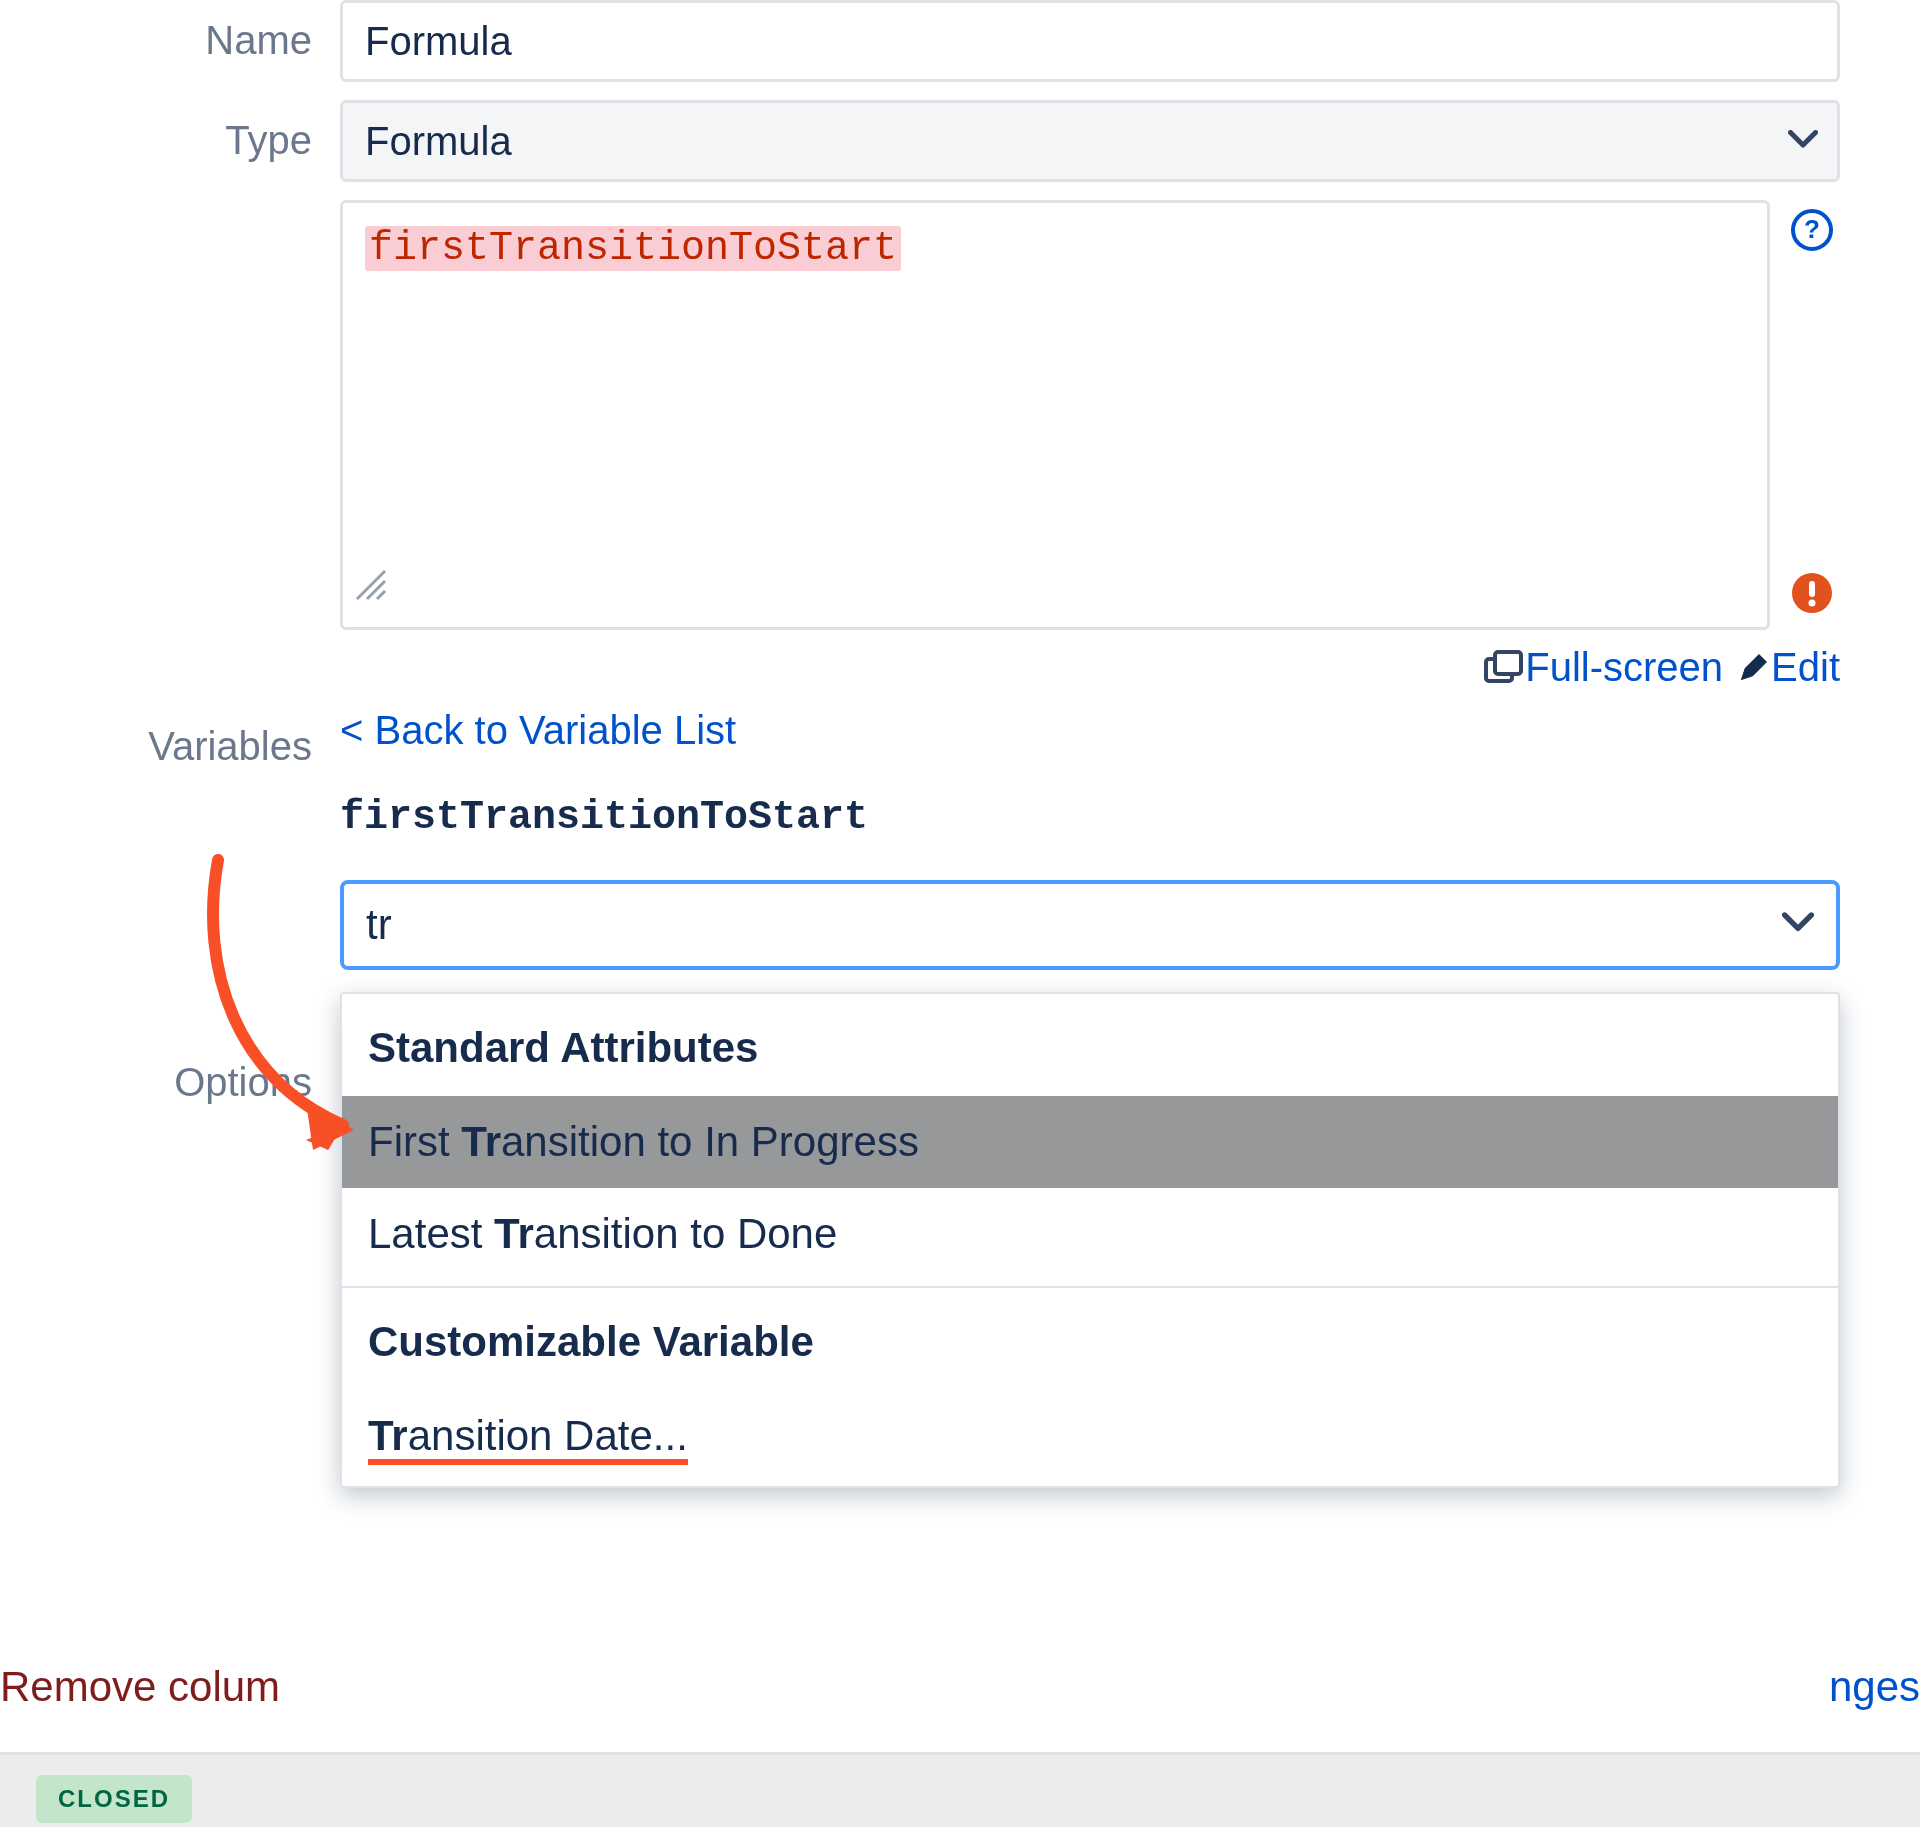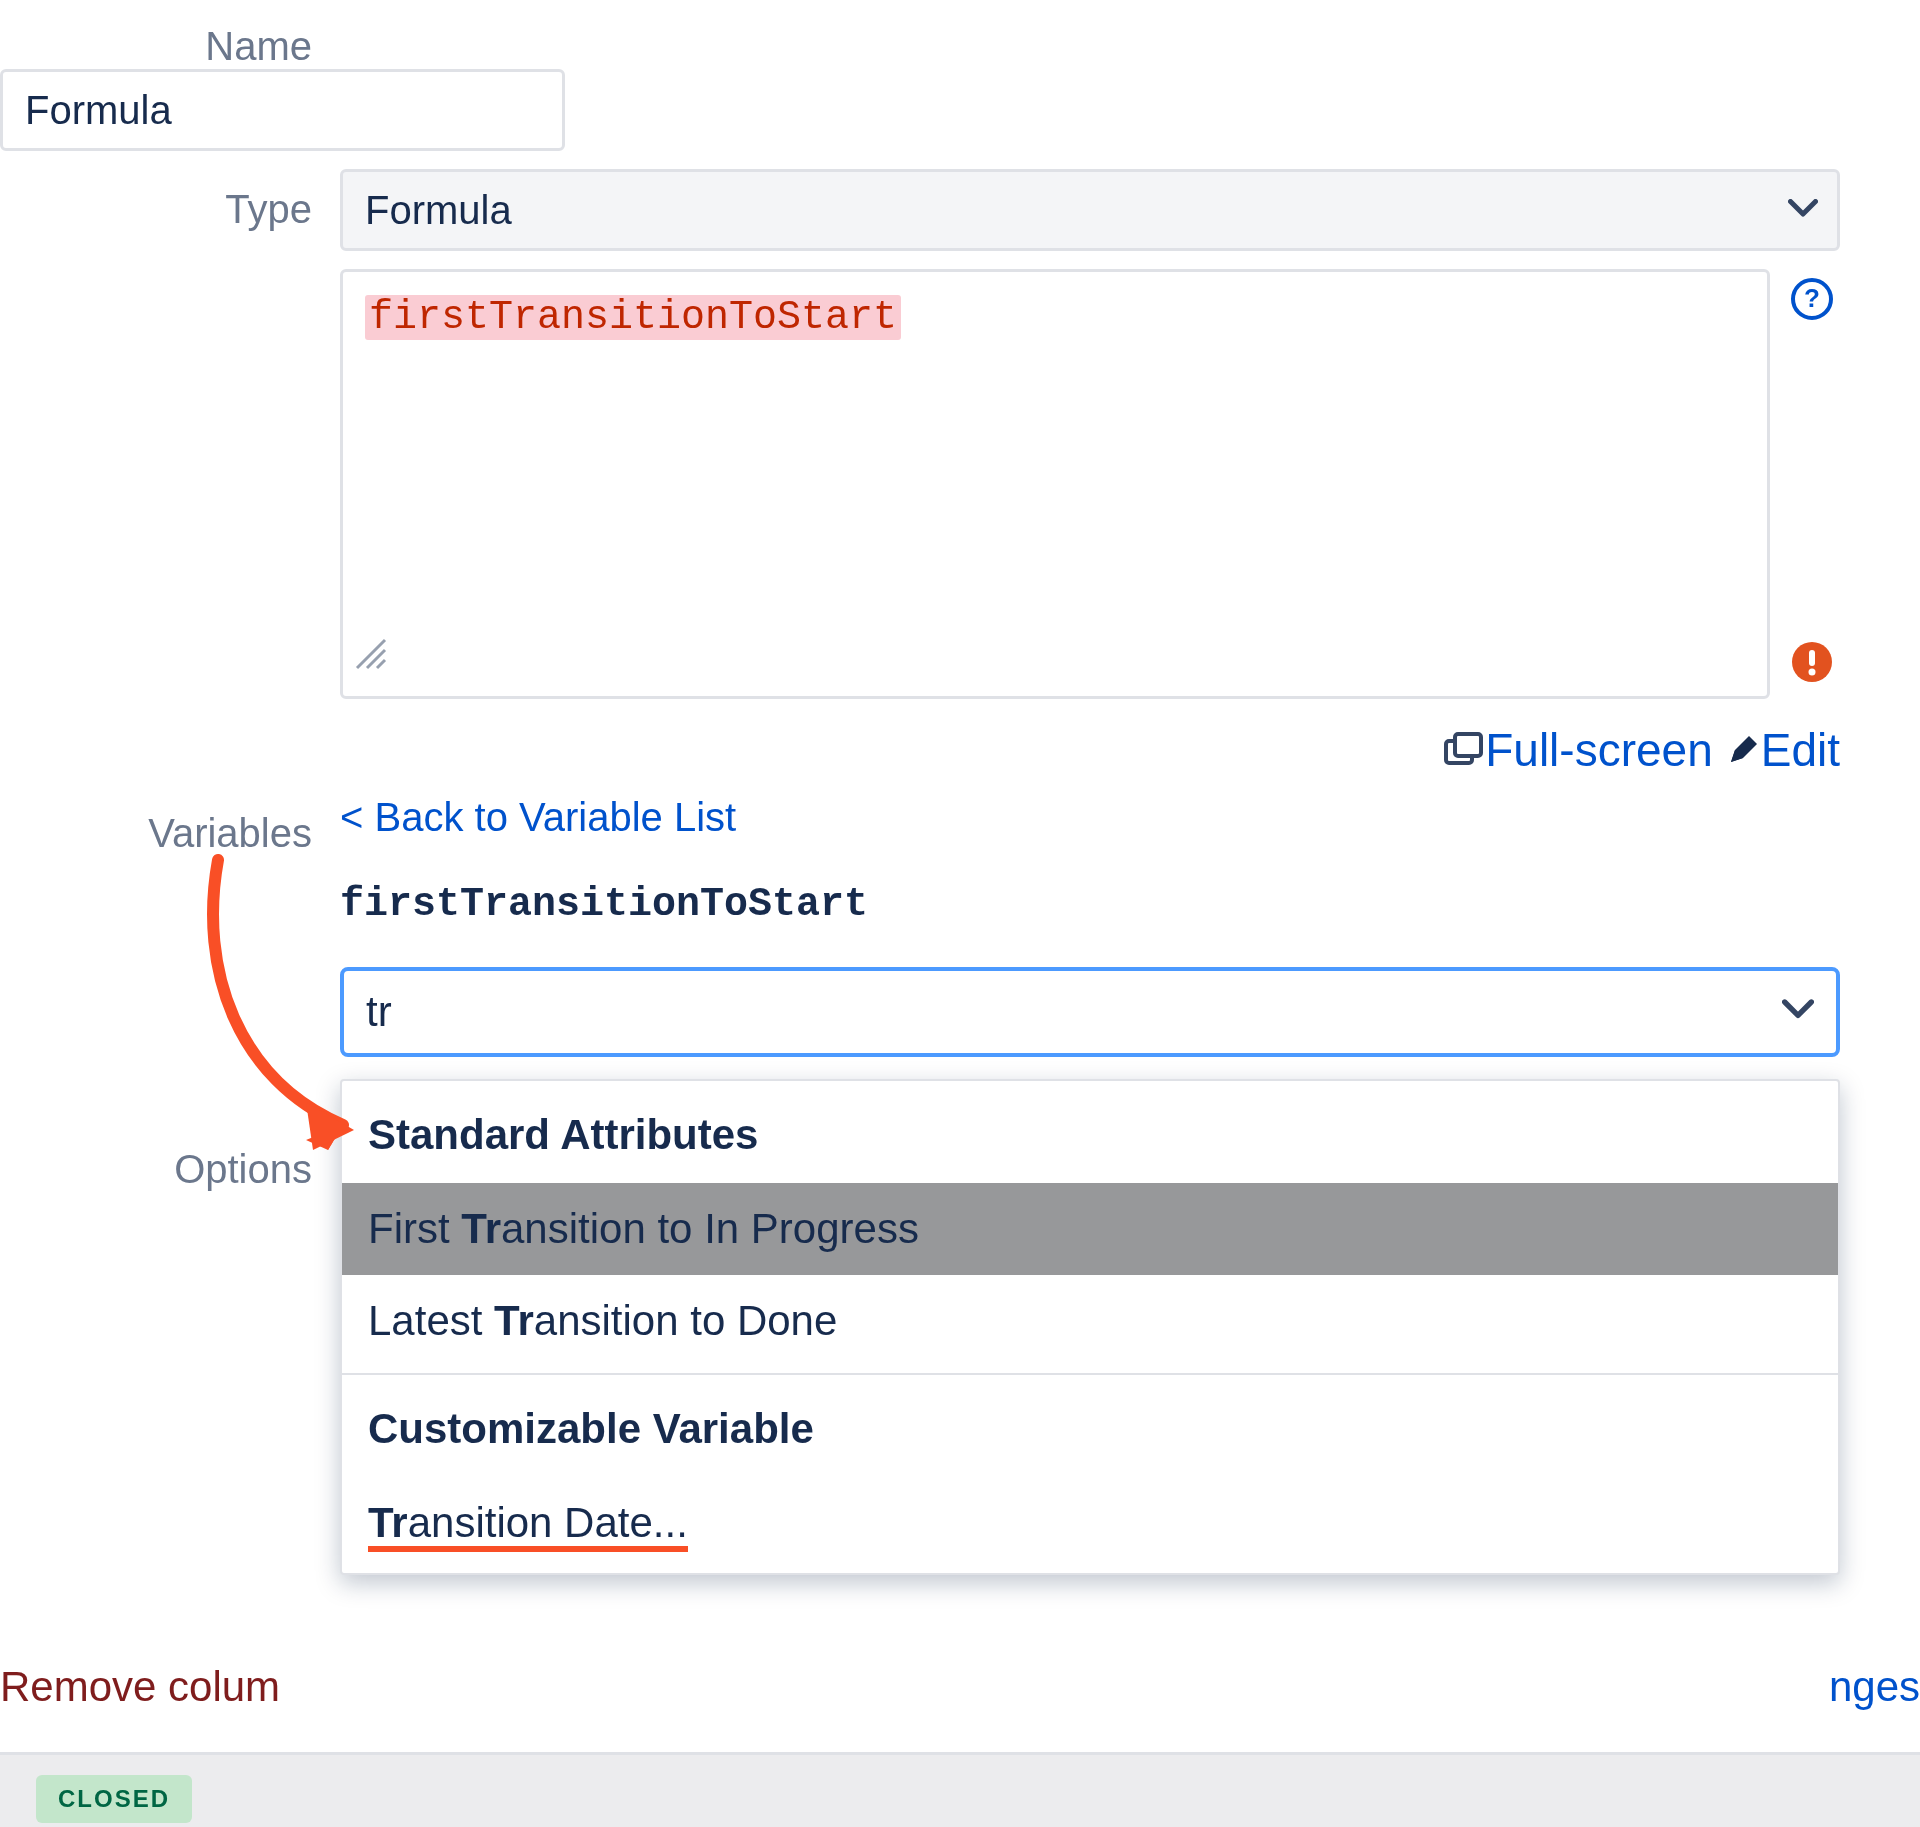--- a/index.html
+++ b/index.html
@@ -104,22 +104,22 @@
       justify-content: space-between;
       align-items: center;
       padding: 8px 0 8px 14px;
     }
 
     .editor-links {
       display: flex;
       justify-content: flex-end;
       align-items: center;
       gap: 0;
-      padding-top: 24px;
-      font-size: 46px;
+      padding-top: 15px;
+      font-size: 40px;
     }
     .link-blue {
       color: #0052CC;
       cursor: pointer;
       font-weight: 400;
     }
     .icon-inline { display: inline-flex; align-items: center; }
 
     
     .back-link {
@@ -245,21 +245,21 @@
       z-index: 10;
       pointer-events: none;
     }
 
     
     .options-row .label-col { padding-top: 72px; }
   </style>
 </head>
 <body>
 
-<div class="form-row" style="margin-top:6px;flex-direction:column;">
+<div class="form-row" style="">
   <div class="label-col">Name</div>
   <div class="field-col">
     <input class="text-input" type="text" value="Formula" style="">
   </div>
 </div>
 
 <div class="form-row">
   <div class="label-col">Type</div>
   <div class="field-col">
     <div class="select-wrap">

